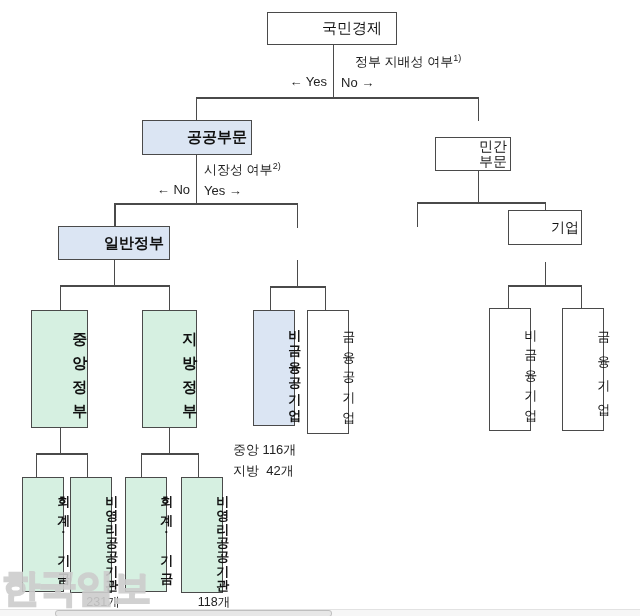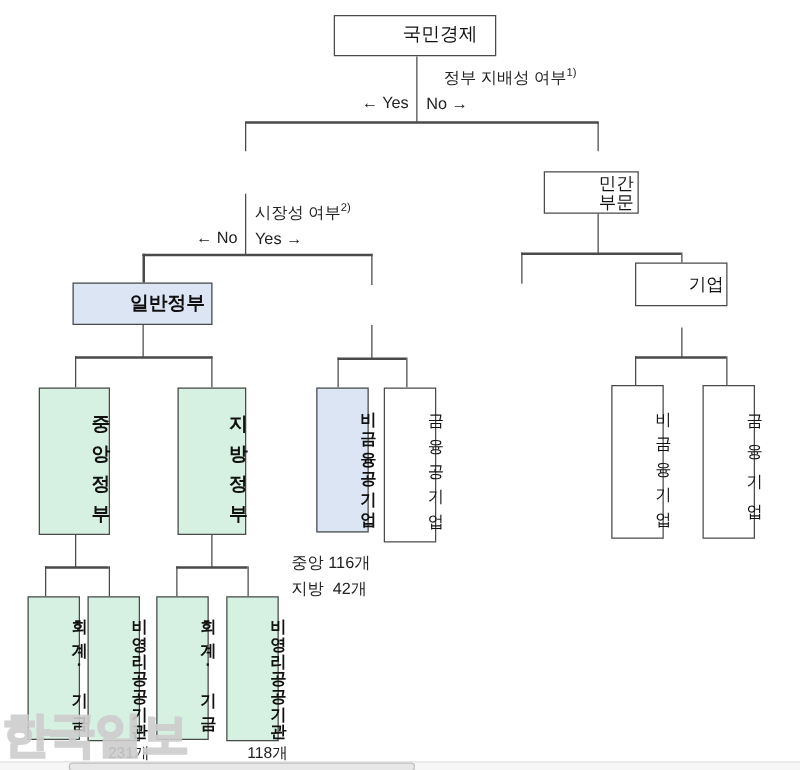--- a/index.html
+++ b/index.html
@@ -67,20 +67,23 @@
   <div class="line" style="left:197.5px;top:453px;width:1.5px;height:24px;"></div>
 
   <div class="node" style="left:267px;top:12px;width:130px;height:33px;font-size:15px;">
       <span>국민경제</span>
     </div>
 
   <div class="lbl" style="left:341px;top:53px;margin-left:14px;"><span>정부 지배성 여부</span><sup>1)</sup></div>
   <div class="lbl" style="left:282px;top:74px;width:45px;text-align:right;">← Yes</div>
   <div class="lbl" style="left:341px;top:75px;">No →</div>
 
+  <div class="node lav bold" style="left:142px;top:120px;width:110px;height:35px;font-size:15px;">
+      <span>공공부문</span>
+    </div>
   <div class="node" style="left:435px;top:137px;width:76px;height:34px;">
       <span>민간부문</span>
     </div>
 
   <div class="lbl" style="left:204px;top:161px;"><span>시장성 여부</span><sup>2)</sup></div>
   <div class="lbl" style="left:147px;top:182px;width:43px;text-align:right;">← No</div>
   <div class="lbl" style="left:204px;top:183px;">Yes →</div>
 
   <div class="node lav bold" style="left:58px;top:226px;width:112px;height:34px;font-size:15px;">
       <span>일반정부</span>

